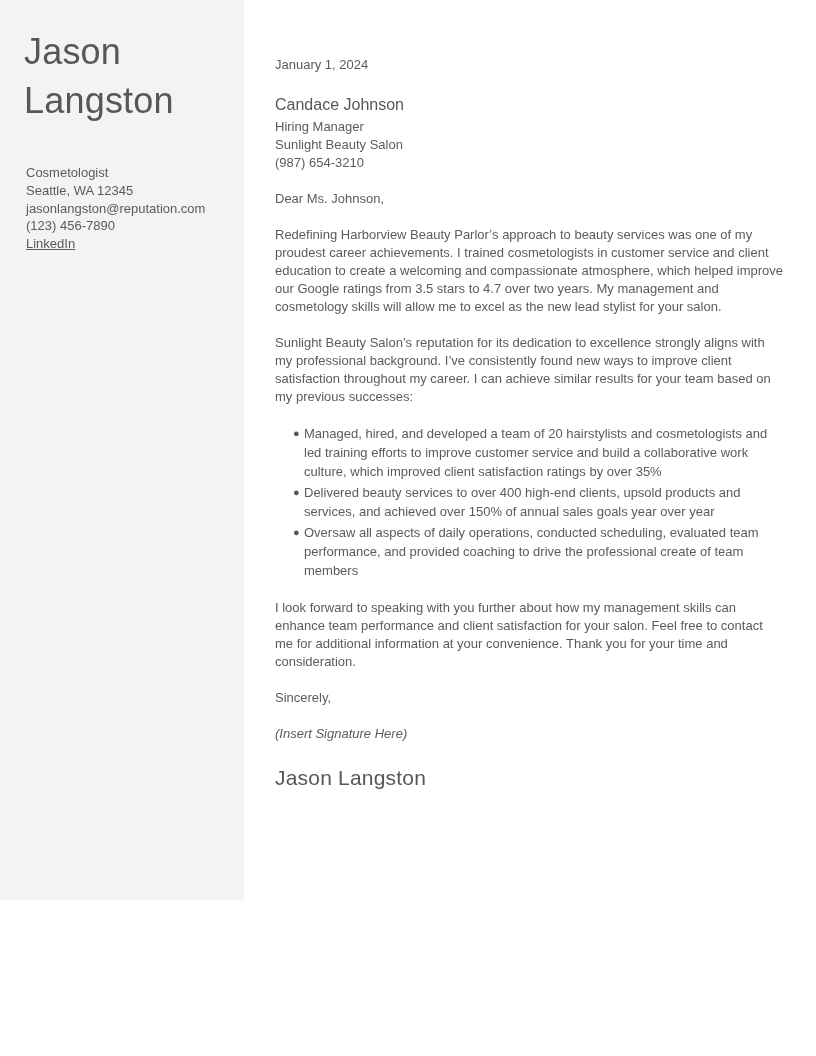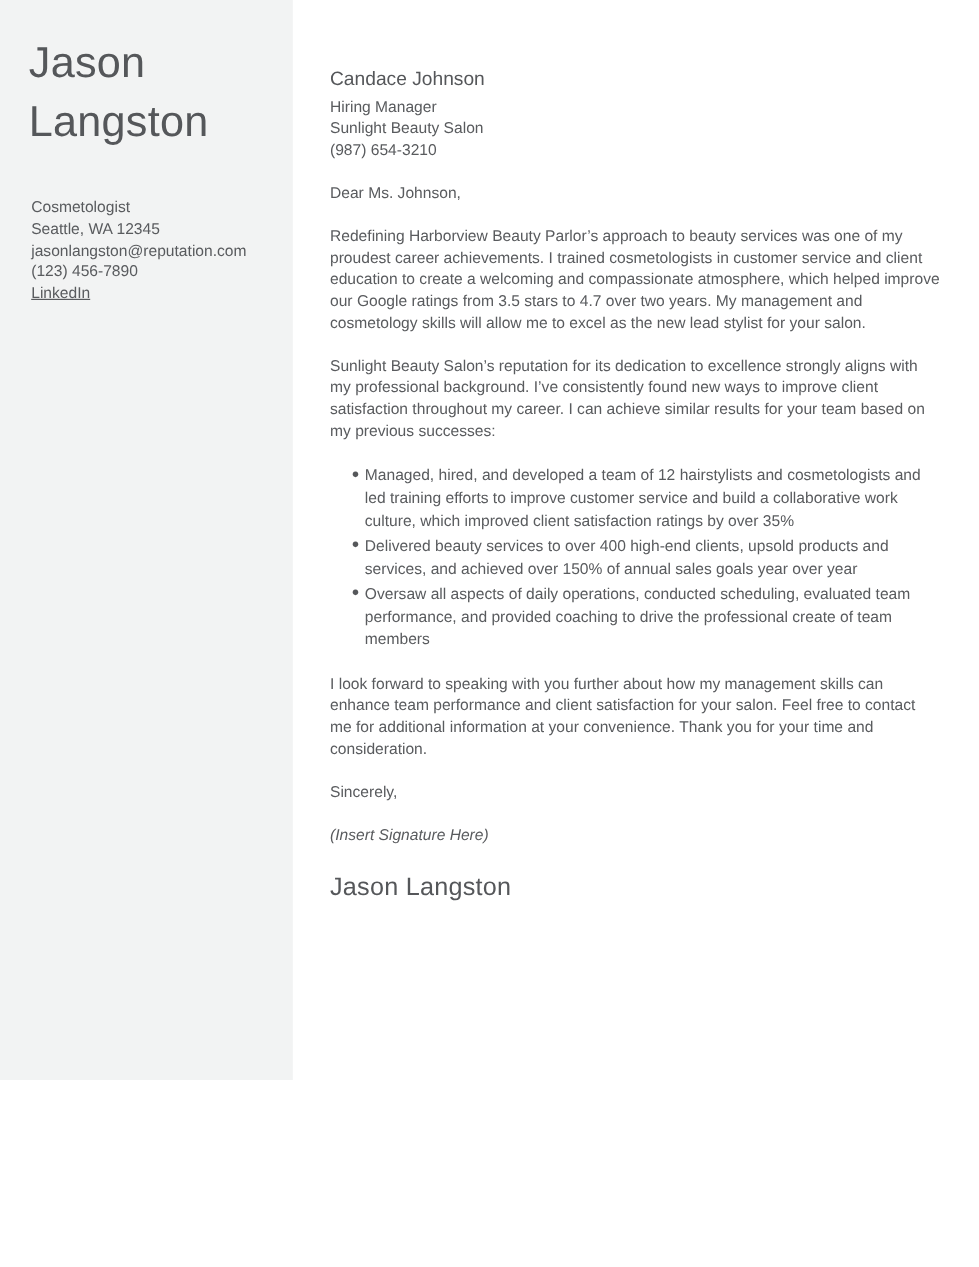--- a/index.html
+++ b/index.html
@@ -109,37 +109,38 @@
     <div class="sidebar-contact">
       <span class="line">Cosmetologist</span>
       <span class="line">Seattle, WA 12345</span>
       <span class="line">jasonlangston@reputation.com</span>
       <span class="line">(123) 456-7890</span>
       <span class="line"><a class="linkedin" href="#">LinkedIn</a></span>
     </div>
   </aside>
 
   <main class="letter">
+    <div class="date">January 1, 2024</div>
 
     <div class="recipient">
       <div class="recipient-name">Candace Johnson</div>
       <span class="line">Hiring Manager</span>
       <span class="line">Sunlight Beauty Salon</span>
       <span class="line">(987) 654-3210</span>
     </div>
 
     <div class="salutation">Dear Ms. Johnson,</div>
 
     <p class="para">Redefining Harborview Beauty Parlor’s approach to beauty services was one of my proudest career achievements. I trained cosmetologists in customer service and client education to create a welcoming and compassionate atmosphere, which helped improve our Google ratings from 3.5 stars to 4.7 over two years. My management and cosmetology skills will allow me to excel as the new lead stylist for your salon.</p>
     <p class="para">Sunlight Beauty Salon’s reputation for its dedication to excellence strongly aligns with my professional background. I’ve consistently found new ways to improve client satisfaction throughout my career. I can achieve similar results for your team based on my previous successes:</p>
 
     <ul class="bullets">
       <li>
         <span class="dot">●</span>
-        <span class="bullet-text">Managed, hired, and developed a team of 12 hairstylists and cosmetologists and led training efforts to improve customer service and build a collaborative work culture, which improved client satisfaction ratings by over 35%</span>
+        <span class="bullet-text">Managed, hired, and developed a team of 20 hairstylists and cosmetologists and led training efforts to improve customer service and build a collaborative work culture, which improved client satisfaction ratings by over 35%</span>
       </li>
       <li>
         <span class="dot">●</span>
         <span class="bullet-text">Delivered beauty services to over 400 high-end clients, upsold products and services, and achieved over 150% of annual sales goals year over year</span>
       </li>
       <li>
         <span class="dot">●</span>
         <span class="bullet-text">Oversaw all aspects of daily operations, conducted scheduling, evaluated team performance, and provided coaching to drive the professional create of team members</span>
       </li>
     </ul>

